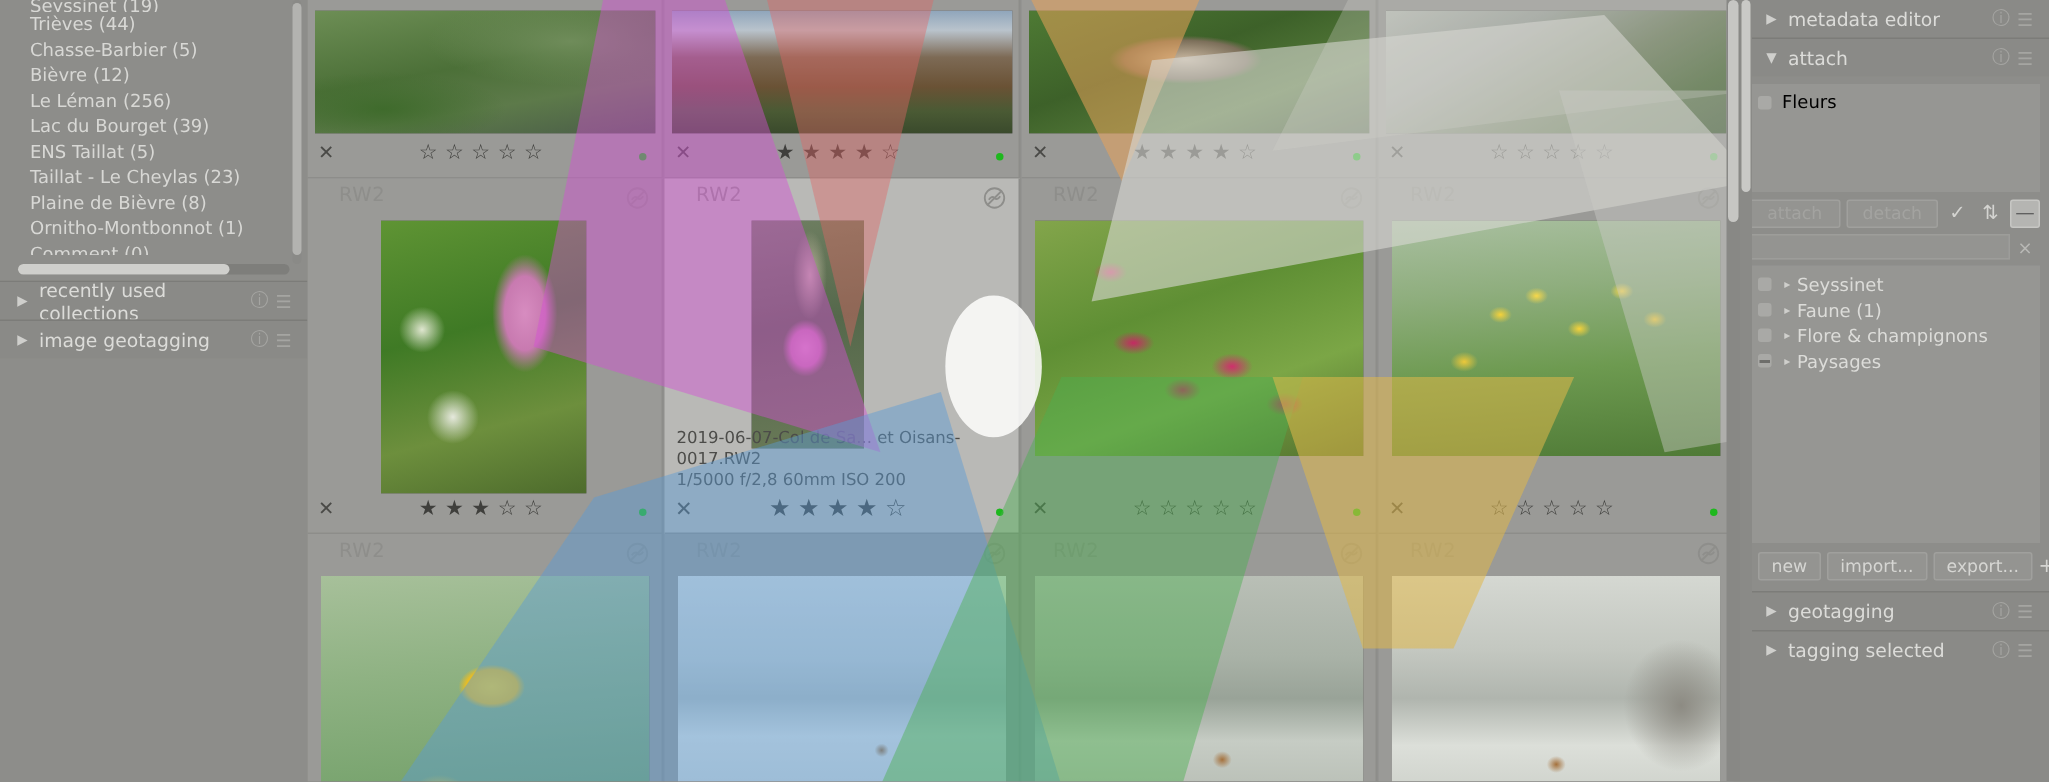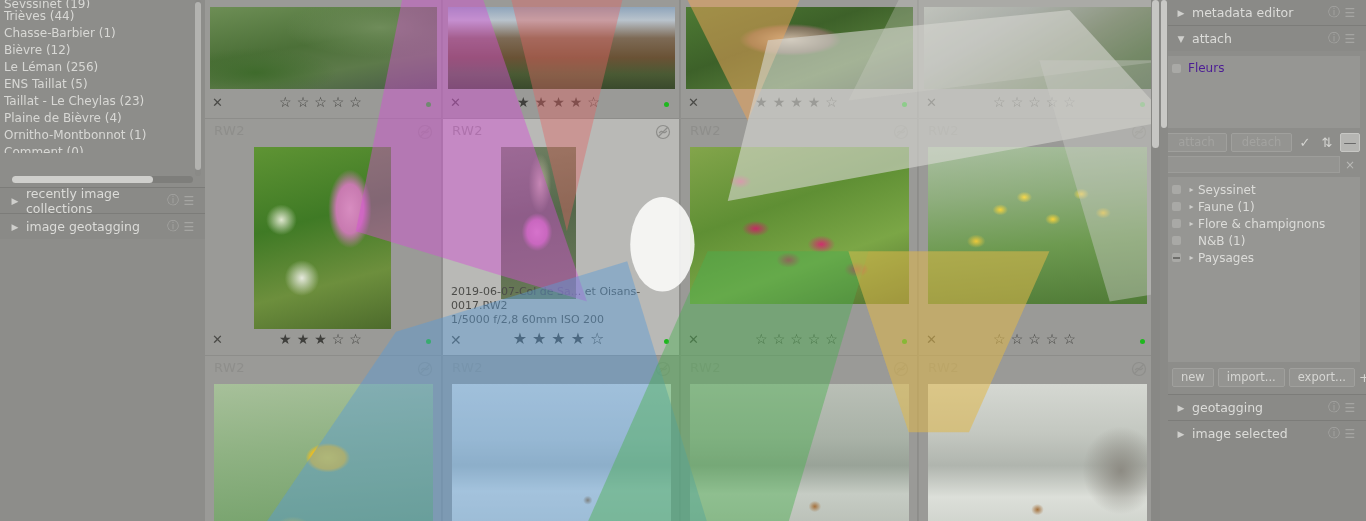--- a/index.html
+++ b/index.html
@@ -9,21 +9,21 @@
     font-family:"DejaVu Sans","Liberation Sans",sans-serif;
     font-size:12px;color:#d2d2cf;
     -webkit-font-smoothing:antialiased;
   }
   .app{position:absolute;inset:0;display:flex;}
 
   
   .left-panel{width:205px;flex:0 0 205px;background:#8a8a87;position:relative;
     display:flex;flex-direction:column;}
   .collections-list{position:relative;height:187px;background:#8d8d8a;overflow:hidden;}
-  .coll-item{height:17px;line-height:17px;padding-left:4px;color:#d8d8d5;
+  .coll-item{height:17px;line-height:17px;padding-left:20px;color:#d8d8d5;
     font-size:12px;white-space:nowrap;overflow:hidden;}
   .coll-item.clipped{height:8px;line-height:8px;overflow:hidden;}
   .coll-item.clipped-bottom{height:9px;line-height:17px;overflow:hidden;}
   .coll-vscroll{position:absolute;top:0;right:4px;width:6px;height:176px;background:#8a8a87;border-radius:3px;}
   .coll-vscroll .thumb{position:absolute;top:2px;left:0;width:6px;height:168px;background:#b3b3b0;border-radius:3px;}
   .coll-hscroll{position:absolute;left:12px;right:12px;bottom:4px;height:7px;background:#7e7e7b;border-radius:4px;}
   .coll-hscroll .thumb{position:absolute;left:0;top:0;height:7px;width:78%;background:#cfcfcc;border-radius:4px;}
 
   .panel-row{height:25px;display:flex;align-items:center;
     border-top:1px solid #7c7c79;background:#8a8a87;padding:0 8px;}
@@ -31,21 +31,21 @@
   .panel-row .ptitle{flex:1;font-size:12.5px;color:#dcdcd9;padding-left:4px;}
   .panel-row .picon{width:16px;text-align:center;color:#a5a5a2;font-size:12px;}
   .left-fill{flex:1;background:#8d8d8a;}
 
   
   .center{flex:1;position:relative;background:#8f8f8c;overflow:hidden;}
   .grid{position:absolute;inset:0;}
   .cell{position:absolute;width:237px;height:237px;background:#9a9a97;
     box-sizing:border-box;border-right:1px solid #8d8d8a;border-bottom:1px solid #8d8d8a;}
   .cell.sel{background:#b9b9b6;}
-  .cell-top{position:absolute;top:0;left:0;right:0;height:27px;}
+  .cell-top{position:absolute;top:0;left:12px;right:0;height:27px;}
   .cell-ext{position:absolute;left:9px;top:4px;font-size:13px;color:#8e8e8b;letter-spacing:.4px;}
   .cell-alter{position:absolute;right:8px;top:5px;width:16px;height:16px;}
   .thumb-img{position:absolute;overflow:hidden;background:#6f6f6c;}
   .cell-bottom{position:absolute;left:0;right:0;bottom:0;height:27px;}
   .reject{position:absolute;left:7px;top:4px;width:14px;height:14px;}
   .stars{position:absolute;left:0;right:0;top:3px;text-align:center;
     font-size:14px;letter-spacing:5px;color:#3f3f3c;}
   .stars.big{font-size:16px;letter-spacing:5px;}
   .greendot{position:absolute;right:10px;top:11px;width:5px;height:5px;border-radius:50%;background:#1eb81e;}
   .meta-over{position:absolute;left:8px;right:4px;bottom:28px;font-size:11px;color:#4c4c49;line-height:14px;}
@@ -56,21 +56,21 @@
   .center-vscroll{position:absolute;top:0;right:0;width:9px;height:100%;background:#888885;}
   .center-vscroll .thumb{position:absolute;top:0;left:1px;width:7px;height:148px;background:#c6c6c3;border-radius:4px;}
 
   
   .overlays{position:absolute;inset:0;pointer-events:none;}
 
   
   .right-panel{width:206px;flex:0 0 206px;background:#8a8a87;position:relative;display:flex;flex-direction:column;}
   .tag-body{background:#8d8d8a;padding:5px 6px 0 6px;}
   .tag-attached{height:72px;background:#969693;padding:4px 6px;box-sizing:border-box;}
-  .tag-entry{display:flex;align-items:center;height:16px;font-size:12px;color:#4c1d95;}
+  .tag-entry{display:flex;align-items:center;height:16px;font-size:12px;color:#000000;}
   .tag-bullet{width:9px;height:9px;border-radius:2px;background:#a9a9a6;margin-right:7px;flex:0 0 9px;}
   .tag-btnrow{display:flex;align-items:center;gap:4px;margin-top:5px;}
   .tbtn{height:17px;line-height:17px;text-align:center;font-size:11.5px;
     color:#a3a3a0;background:#949491;border:1px solid #a0a09d;border-radius:2px;flex:1;}
   .ticon{width:18px;height:17px;line-height:17px;text-align:center;font-size:13px;color:#d4d4d1;}
   .ticon.boxed{background:#b5b5b2;border:1px solid #c7c7c4;border-radius:2px;color:#606060;}
   .tag-search{display:flex;align-items:center;margin-top:4px;height:17px;}
   .tag-search .field{flex:1;height:17px;background:#949491;border:1px solid #9d9d9a;box-sizing:border-box;}
   .tag-search .clr{width:20px;text-align:center;font-size:12px;color:#b9b9b6;}
   .tag-tree{background:#969693;margin-top:4px;padding:4px 6px 6px 6px;box-sizing:border-box;height:185px;}
@@ -89,40 +89,41 @@
 </head>
 <body>
 
 <div class="app">
 
   <div class="left-panel">
 
     <div class="collections-list">
       <div class="coll-item clipped">Seyssinet (19)</div>
       <div class="coll-item">Trièves (44)</div>
-      <div class="coll-item">Chasse-Barbier (1)</div>
+      <div class="coll-item">Chasse-Barbier (5)</div>
       <div class="coll-item">Bièvre (12)</div>
       <div class="coll-item">Le Léman (256)</div>
+      <div class="coll-item">Lac du Bourget (39)</div>
       <div class="coll-item">ENS Taillat (5)</div>
       <div class="coll-item">Taillat - Le Cheylas (23)</div>
-      <div class="coll-item">Plaine de Bièvre (4)</div>
+      <div class="coll-item">Plaine de Bièvre (8)</div>
       <div class="coll-item">Ornitho-Montbonnot (1)</div>
       <div class="coll-item clipped-bottom">Comment (0)</div>
 
       <div class="coll-vscroll">
         <div class="thumb"></div>
       </div>
       <div class="coll-hscroll">
         <div class="thumb"></div>
       </div>
     </div>
 
     <div class="panel-row">
       <span class="tri">▶</span>
-      <span class="ptitle">recently image collections</span>
+      <span class="ptitle">recently used collections</span>
       <span class="picon">ⓘ</span>
       <span class="picon">☰</span>
     </div>
 
     <div class="panel-row">
       <span class="tri">▶</span>
       <span class="ptitle">image geotagging</span>
       <span class="picon">ⓘ</span>
       <span class="picon">☰</span>
     </div>
@@ -437,25 +438,20 @@
           <span class="sq"></span>
           <span class="arw">▸</span>
           <span>Faune (1)</span>
         </div>
         <div class="tree-row">
           <span class="sq"></span>
           <span class="arw">▸</span>
           <span>Flore &amp; champignons</span>
         </div>
         <div class="tree-row">
-          <span class="sq"></span>
-          <span class="arw"></span>
-          <span>N&amp;B (1)</span>
-        </div>
-        <div class="tree-row">
           <span class="sq minus"></span>
           <span class="arw">▸</span>
           <span>Paysages</span>
         </div>
       </div>
 
       <div class="tag-footer">
         <div class="fbtn">new</div>
         <div class="fbtn">import...</div>
         <div class="fbtn">export...</div>
@@ -466,20 +462,20 @@
 
     <div class="panel-row" style="padding-left:14px;">
       <span class="tri">▶</span>
       <span class="ptitle">geotagging</span>
       <span class="picon">ⓘ</span>
       <span class="picon">☰</span>
     </div>
 
     <div class="panel-row" style="padding-left:14px;">
       <span class="tri">▶</span>
-      <span class="ptitle">image selected</span>
+      <span class="ptitle">tagging selected</span>
       <span class="picon">ⓘ</span>
       <span class="picon">☰</span>
     </div>
 
     <div class="right-fill"></div>
   </div>
 </div>
 
 </body></html>

